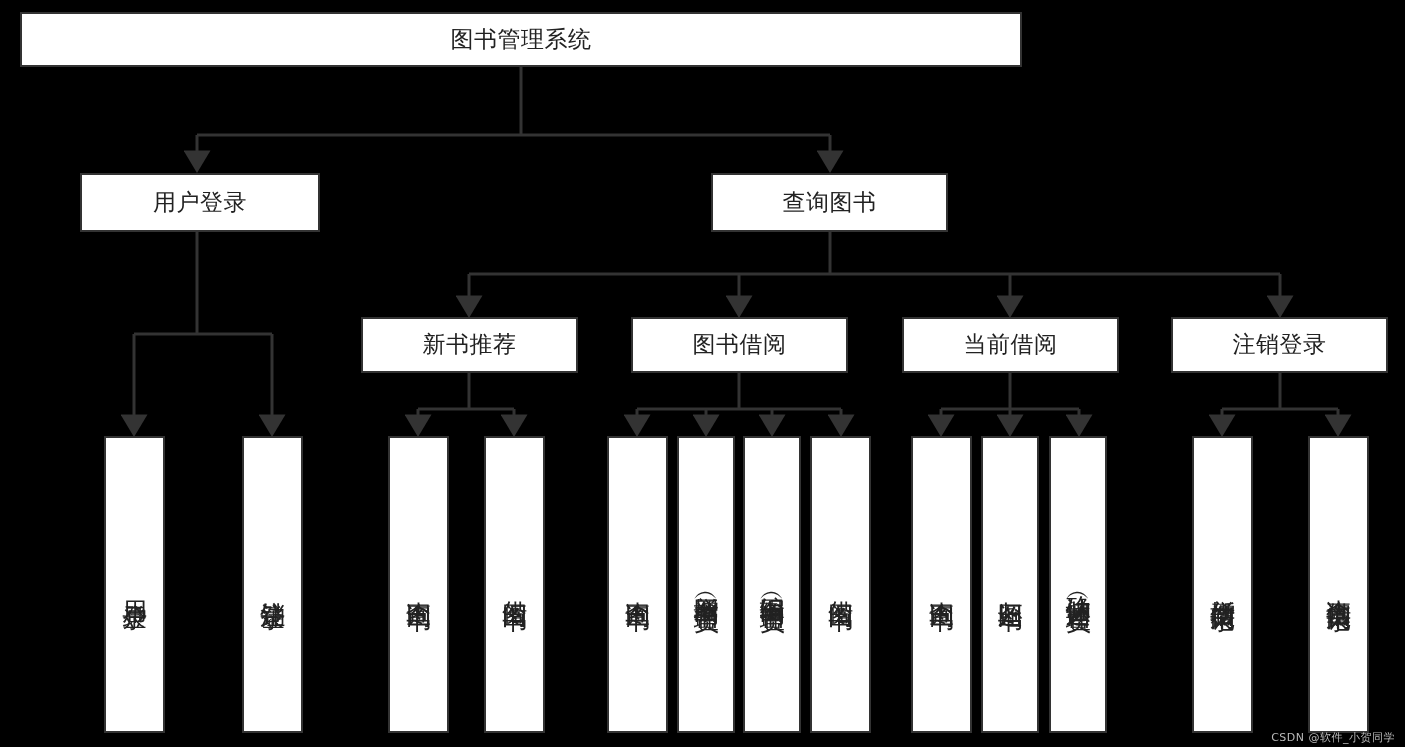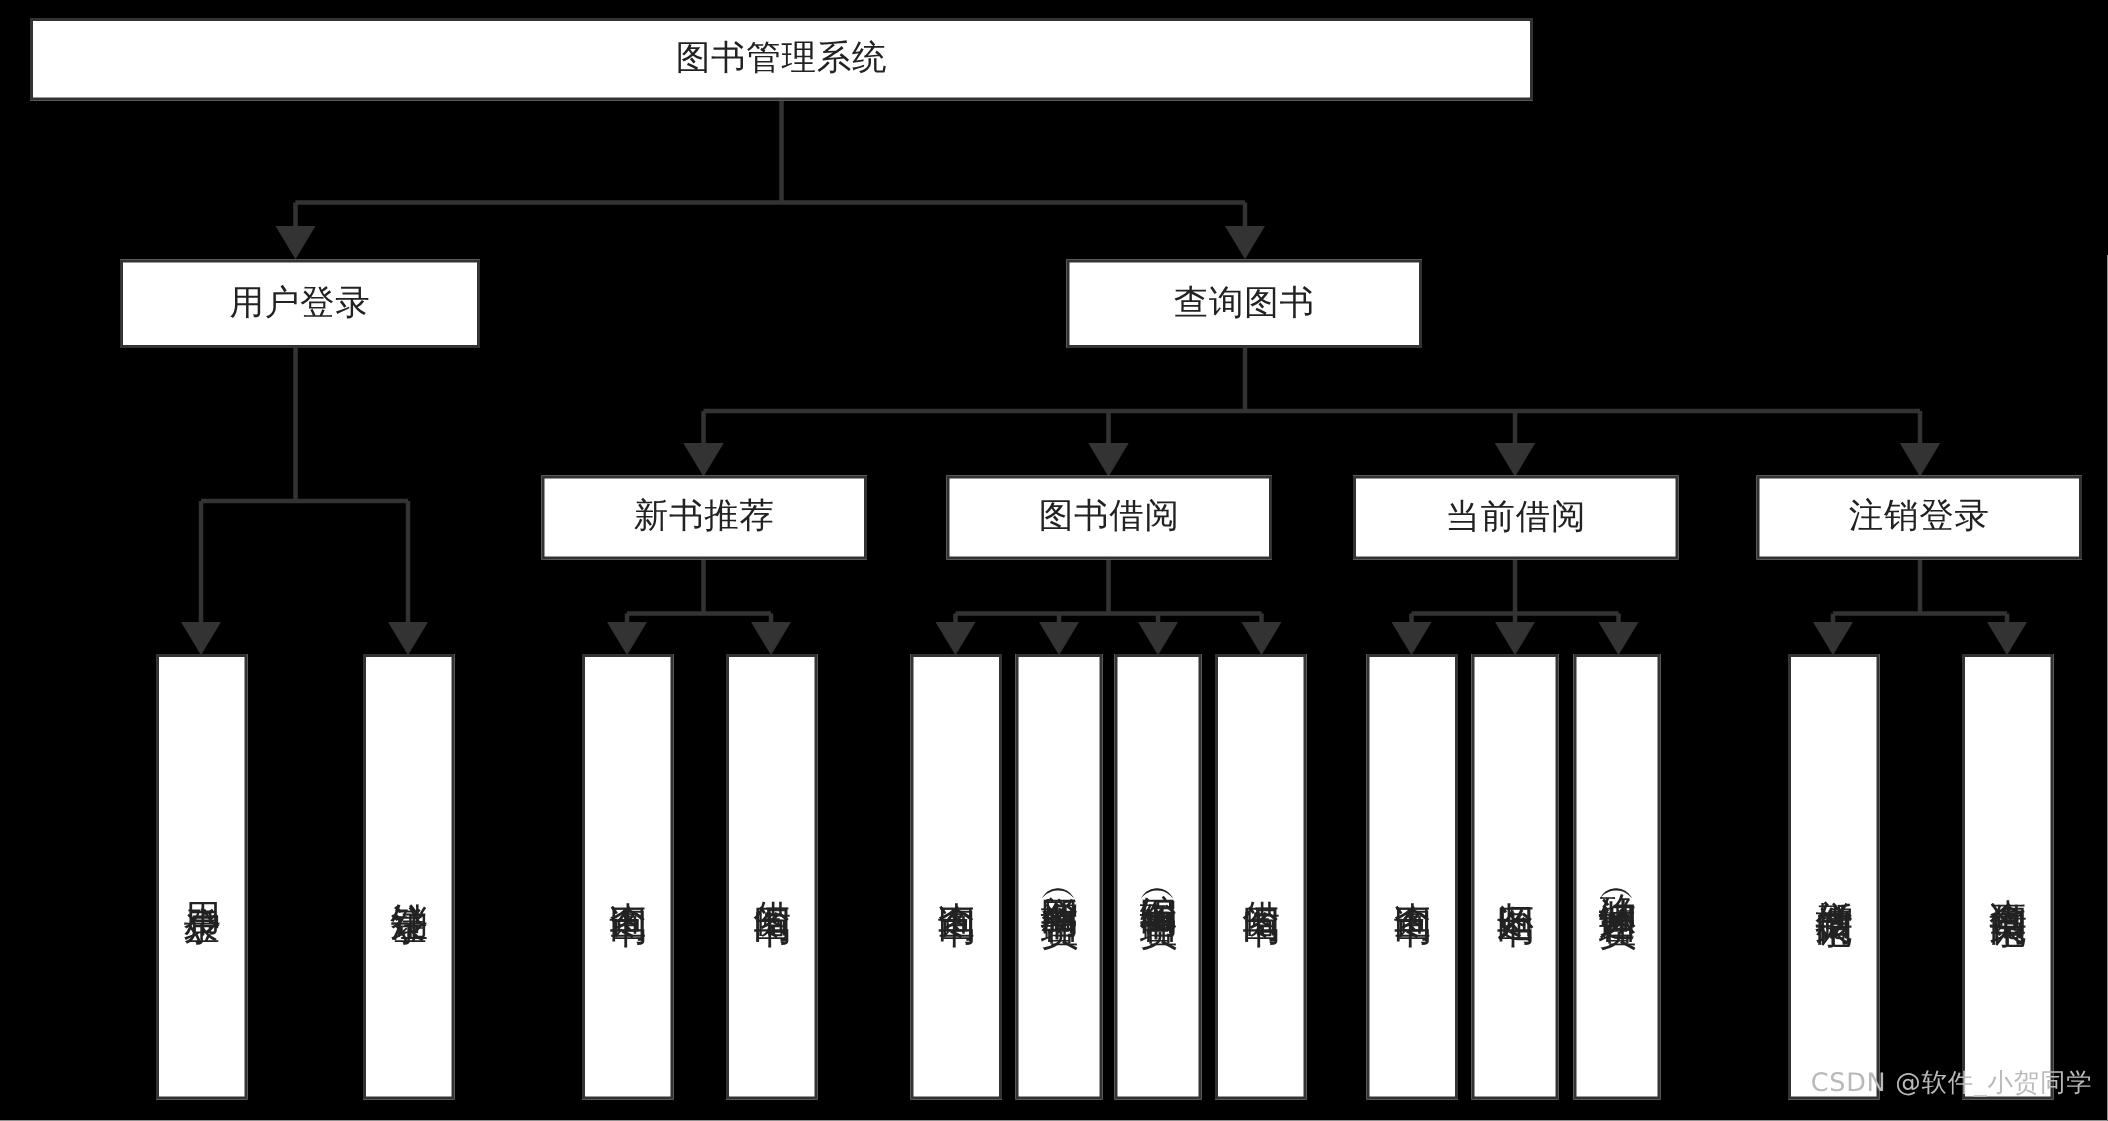--- a/index.html
+++ b/index.html
@@ -48,22 +48,22 @@
     padding: 6px 0;
   }
   .node.v .vtext {
     writing-mode: vertical-rl;
     text-orientation: upright;
     display: block;
   }
   .watermark {
     position: absolute;
     right: 10px;
-    bottom: 14px;
-    font-size: 17px;
+    bottom: 2px;
+    font-size: 11px;
     color: #b9b9b9;
     white-space: nowrap;
     letter-spacing: 0.5px;
   }
 </style>
 </head>
 <body>
 
 <div id="canvas">
 

